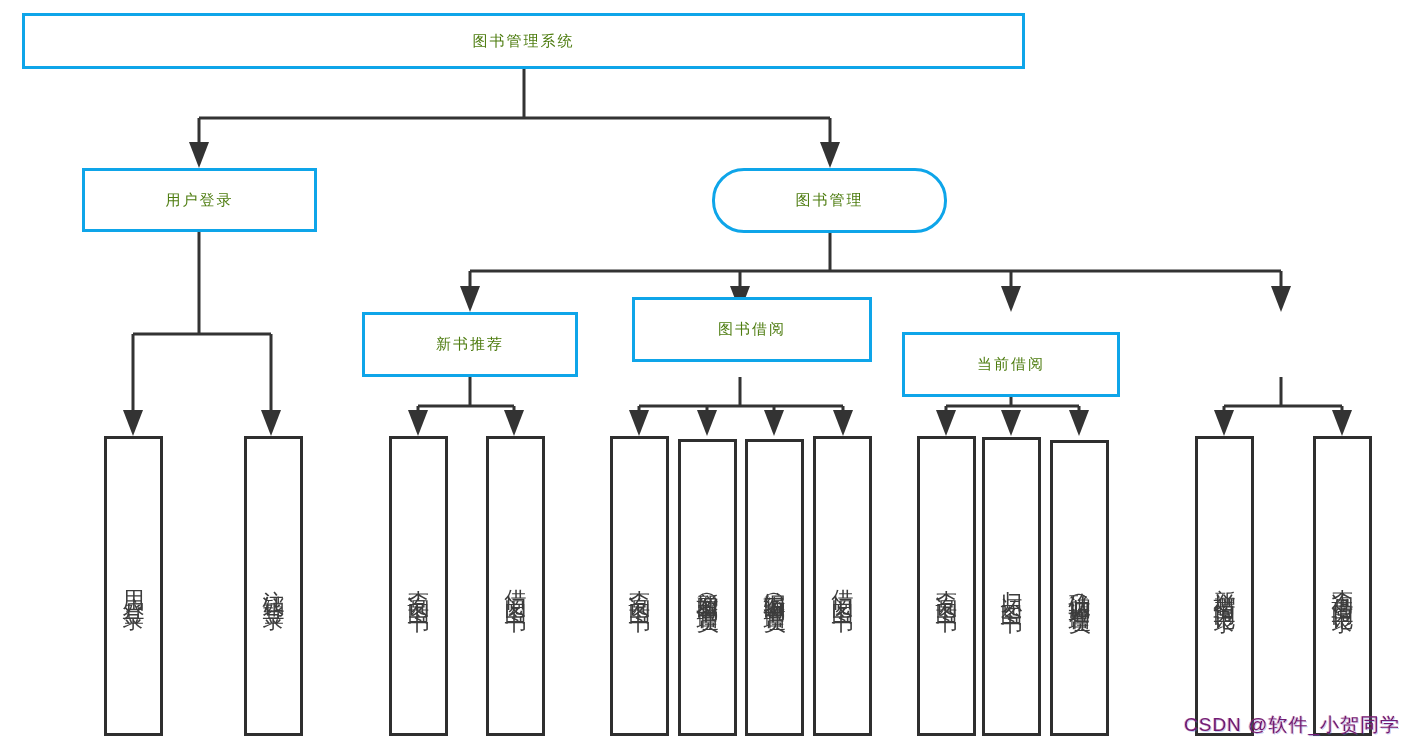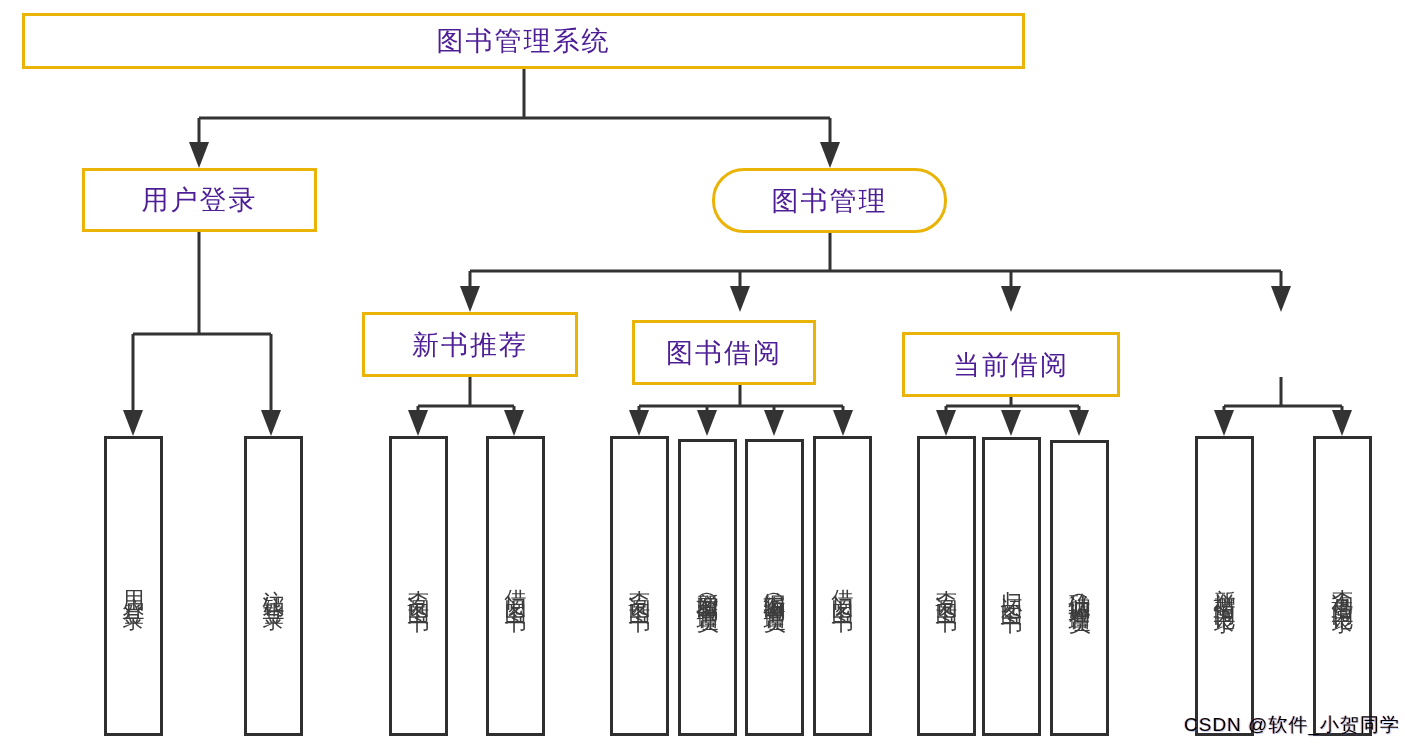--- a/index.html
+++ b/index.html
@@ -8,26 +8,26 @@
     width: 1405px;
     height: 747px;
     background: #ffffff;
     font-family: "Liberation Sans", sans-serif;
     overflow: hidden;
   }
   .node {
     position: absolute;
     box-sizing: border-box;
     background: #ffffff;
-    border: 3px solid #eab308;
-    color: #4c1d95;
+    border: 3px solid #0ea5e9;
+    color: #4d7c0f;
     display: flex;
     align-items: center;
     justify-content: center;
-    font-size: 27px;
+    font-size: 15px;
     letter-spacing: 2px;
     white-space: nowrap;
   }
   .leaf {
     position: absolute;
     box-sizing: border-box;
     background: #ffffff;
     border: 3px solid #2f2f2f;
     color: #3c3c3c;
     display: flex;
@@ -45,21 +45,21 @@
     width: 1405px; height: 747px;
     pointer-events: none;
   }
   #wires path { stroke: #333333; stroke-width: 3; fill: none; }
   #wires polygon { fill: #333333; stroke: none; }
   .watermark {
     position: absolute;
     left: 1184px;
     top: 712px;
     font-size: 19px;
-    color: #000000;
+    color: #701a75;
     letter-spacing: 1px;
     white-space: nowrap;
     text-shadow: -1px 0 0 rgba(220,80,80,0.35), 1px 1px 0 rgba(90,120,230,0.35);
     z-index: 5;
   }
 </style>
 </head>
 <body>
 
 <div id="canvas">
@@ -113,21 +113,21 @@
       <polygon points="1332,410 1352,410 1342,436"></polygon>
     </g>
   </svg>
 
   <div class="node" style="left:22px; top:13px; width:1003px; height:56px;">图书管理系统</div>
 
   <div class="node" style="left:82px; top:168px; width:235px; height:64px;">用户登录</div>
   <div class="node" style="left:712px; top:168px; width:235px; height:65px;border-radius:32px;">图书管理</div>
 
   <div class="node" style="left:362px; top:312px; width:216px; height:65px;">新书推荐</div>
-  <div class="node" style="left:632px; top:320px; width:184px; height:65px;">图书借阅</div>
+  <div class="node" style="left:632px; top:297px; width:240px; height:65px;">图书借阅</div>
   <div class="node" style="left:902px; top:332px; width:218px; height:65px;">当前借阅</div>
 
   <div class="leaf" style="left:104px; top:436px; width:59px; height:300px;">用户登录</div>
   <div class="leaf" style="left:244px; top:436px; width:59px; height:300px;">注销登录</div>
 
   <div class="leaf" style="left:389px; top:436px; width:59px; height:300px;">查询图书</div>
   <div class="leaf" style="left:486px; top:436px; width:59px; height:300px;">借阅图书</div>
 
   <div class="leaf" style="left:610px; top:436px; width:59px; height:300px;">查询图书</div>
   <div class="leaf" style="left:678px; top:439px; width:59px; height:297px; letter-spacing:3px;">新增图书（管理员）</div>

